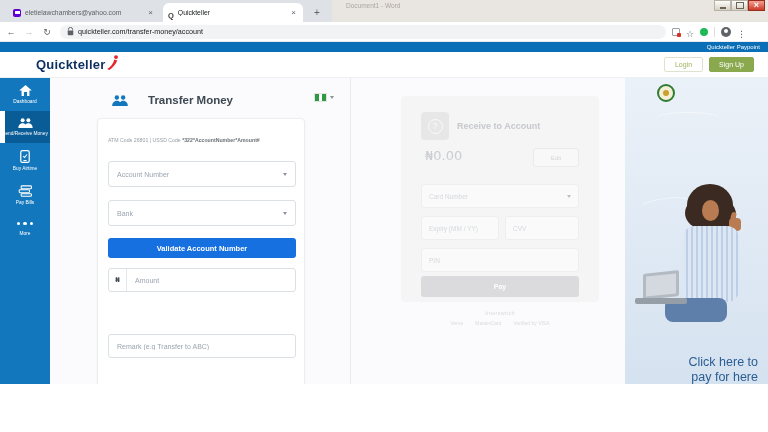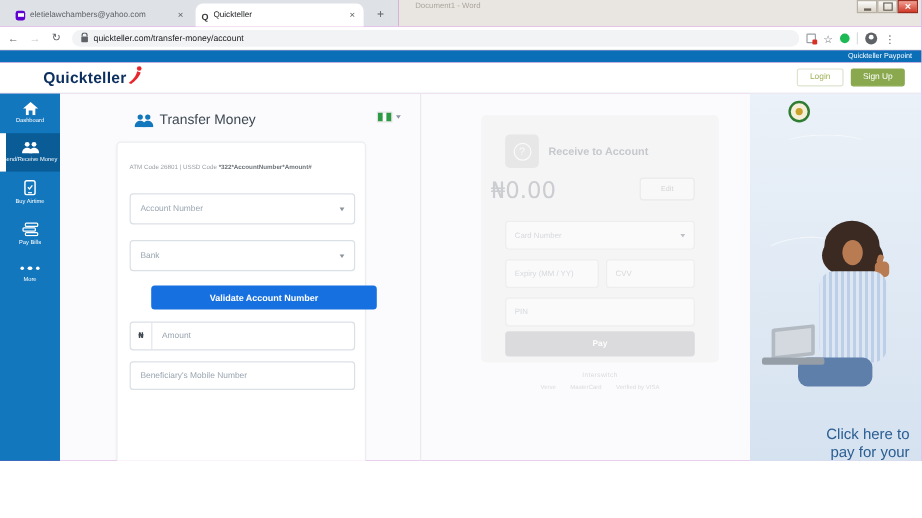--- a/index.html
+++ b/index.html
@@ -1,18 +1,18 @@
 <!DOCTYPE html>
 <html><head>
 <meta charset="utf-8">
 <style>
   * { margin:0; padding:0; box-sizing:border-box; }
   html,body { width:768px; height:432px; overflow:hidden; }
   body { font-family:"Liberation Sans","DejaVu Sans",sans-serif; background:#fff; }
-  #screen { position:relative; width:768px; height:384px; overflow:hidden; background:#a21caf; }
+  #screen { position:relative; width:768px; height:384px; overflow:hidden; background:#7dd3fc; }
 
   
   .bgwin { position:absolute; left:332px; top:0; width:436px; height:22px; background:#e9e6e1; }
   .bgwin-title { position:absolute; left:14px; top:2px; font-size:6.5px; color:#9a948c; opacity:.8; }
   .winctl { position:absolute; right:3px; top:0; display:flex; }
   .wc { width:17px; height:11px; border:1px solid #b7b1a6; background:linear-gradient(#fdfdfb,#d8d2c6); display:flex; align-items:center; justify-content:center; }
   .wc-min::before { content:""; width:6px; height:2px; background:#6b6458; margin-top:4px; }
   .wc-max::before { content:""; width:6px; height:5px; border:1px solid #6b6458; }
   .wc-close { background:linear-gradient(#f3a094,#ce3a28); border-color:#9a2c1e; }
   .wc-close::before { content:"×"; color:#fff; font-size:9px; font-weight:bold; line-height:1; }
@@ -69,49 +69,49 @@
   .side-item.active { background:#0a5c97; }
   .side-item.active::before { content:""; position:absolute; left:0; top:0; bottom:0; width:5px; background:#fff; }
   .dots { display:flex; gap:3px; padding:3px 0; }
   .dots i { width:3.2px; height:3.2px; border-radius:50%; background:#fff; }
 
   
   .content { position:absolute; left:50px; top:78px; width:718px; height:329px; background:#fbfbfd; }
 
   
   .form-head { position:absolute; left:62px; top:12px; width:240px; height:20px; display:flex; align-items:center; }
-  .form-title { font-size:11.5px; color:#3d4852; margin-left:5px; font-weight:400; }
+  .form-title { font-size:11.5px; color:#3d4852; margin-left:20px; font-weight:700; }
   .flagbox { position:absolute; right:18px; top:3px; display:flex; align-items:center; gap:3px; }
   .flag { width:13px; height:9px; display:flex; border:1px solid #e2e2e2; }
   .flag i { flex:1; } .flag i:nth-child(1),.flag i:nth-child(3){ background:#2e9b44; } .flag i:nth-child(2){ background:#fff; }
   .caret { width:0; height:0; border-left:2.5px solid transparent; border-right:2.5px solid transparent; border-top:3.5px solid #8a939e; }
 
   .card { position:absolute; left:47px; top:40px; width:208px; height:278px; background:#fff; border:1px solid #ebedef; border-radius:4px; box-shadow:0 1px 3px rgba(0,0,0,.04); }
   .code-note { position:absolute; left:10px; top:18px; font-size:5.2px; color:#9aa0a6; }
   .code-note b { color:#6b7177; }
   .fld { position:absolute; left:10px; width:188px; height:26px; border:1px solid #dbe0e5; border-radius:3px; background:#fff; display:flex; align-items:center; padding:0 8px; }
   .fld .ph { font-size:7px; color:#9aa5b0; flex:1; }
   .sel1 { top:42px; } .sel2 { top:81px; }
-  .btn-primary { position:absolute; left:28px; width:188px; background:#1670e0; border:none; border-radius:3px; color:#fff; font-size:7.5px; font-weight:bold; font-family:inherit; }
+  .btn-primary { position:absolute; left:10px; width:188px; background:#1670e0; border:none; border-radius:3px; color:#fff; font-size:7.5px; font-weight:bold; font-family:inherit; }
   .btn-validate { top:119px; height:20px; }
   .amount-fld { top:149px; height:24px; padding:0; }
   .naira-box { width:18px; align-self:stretch; border-right:1px solid #e3e7eb; display:flex; align-items:center; justify-content:center; font-size:6.5px; font-weight:bold; color:#3d4852; font-family:"DejaVu Sans",sans-serif; }
   .fld input { border:none; outline:none; flex:1; font-size:7px; color:#3d4852; background:transparent; padding:0 8px; font-family:inherit; width:100%; }
   .fld input::placeholder { color:#9aa5b0; }
   .in-mobile { top:182px; height:24px; padding:0; } .in-remark { top:215px; height:24px; padding:0; }
   .btn-continue { top:250px; height:20px; }
 
   
   .pay-col { position:absolute; left:300px; top:0; width:268px; height:329px; border-left:1px solid #e8eaec; }
   .pay-fade { opacity:.55; }
   .pay-card { position:absolute; left:50px; top:18px; width:198px; height:206px; background:#f1f1f2; border-radius:4px; }
   .pc-icon { position:absolute; left:20px; top:16px; width:28px; height:28px; background:#d7d7d8; border-radius:4px; display:flex; align-items:center; justify-content:center; }
   .pc-icon .q { width:15px; height:15px; border:1.5px solid #fbfbfb; border-radius:50%; color:#fbfbfb; font-size:9px; display:flex; align-items:center; justify-content:center; }
   .pc-title { position:absolute; left:56px; top:25px; font-size:9px; font-weight:bold; color:#9b9fa3; }
-  .pc-amount { position:absolute; left:8px; top:52px; font-size:19px; color:#a4a8ac; font-family:"DejaVu Sans",sans-serif; }
+  .pc-amount { position:absolute; left:24px; top:52px; font-size:13px; color:#a4a8ac; font-family:"DejaVu Sans",sans-serif; }
   .pc-edit { position:absolute; right:20px; top:52px; width:46px; height:19px; border:1px solid #dddddd; border-radius:3px; background:#f7f7f7; color:#b5b5b5; font-size:6px; font-family:inherit; }
   .pfld { position:absolute; height:24px; background:#fafafa; border:1px solid #e4e4e5; border-radius:3px; display:flex; align-items:center; padding:0 7px; }
   .pfld .ph { font-size:6.5px; color:#b8bcc0; flex:1; }
   .pf-card { left:20px; right:20px; top:88px; }
   .pf-exp { left:20px; width:78px; top:120px; } .pf-cvv { left:104px; width:74px; top:120px; }
   .pf-pin { left:20px; right:20px; top:152px; }
   .pc-pay { position:absolute; left:20px; right:20px; top:180px; height:21px; background:#c2c2c3; border:none; border-radius:3px; color:#fff; font-size:7px; font-weight:bold; font-family:inherit; }
   .pay-logos { position:absolute; left:50px; top:232px; width:198px; text-align:center; color:#bdbfc2; }
   .pl-isw { font-size:5.5px; letter-spacing:.3px; }
   .pl-row { margin-top:4px; display:flex; justify-content:center; gap:12px; font-size:5px; }
@@ -321,24 +321,24 @@
         <span class="caret"></span>
       </div>
 
       <button class="btn-primary btn-validate">Validate Account Number</button>
 
       <div class="fld amount-fld">
         <span class="naira-box">₦</span>
         <input placeholder="Amount" style="">
       </div>
 
-      <div class="fld in-mobile">
-        <input placeholder="Beneficiary's Mobile Number" style="">
-      </div>
-
+
+      <div class="fld in-remark">
+        <input placeholder="Remark (e.g Transfer to ABC)" style="">
+      </div>
 
     </div>
 
     <div class="pay-col">
       <div class="pay-fade">
         <div class="pay-card">
           <div class="pc-icon">
               <span class="q">?</span>
             </div>
           <span class="pc-title">Receive to Account</span>
@@ -380,21 +380,21 @@
         <span class="hair"></span>
         <span class="face"></span>
         <span class="hand"></span>
         <span class="torso"></span>
         <span class="jeans"></span>
         <span class="lap-screen"></span>
         <span class="lap-base"></span>
       </div>
       <div class="banner-text">
         <div class="bt1">Click here to</div>
-        <div class="bt1">pay for your</div>
+        <div class="bt1">pay for here</div>
       </div>
     </div>
 
     <div class="page-footer">
       <span>© 2020 Interswitch Group</span>
       <span>-</span>
       <span class="lnk">T and Cs</span>
       <span>-</span>
       <span class="lnk">HELP</span>
     </div>

